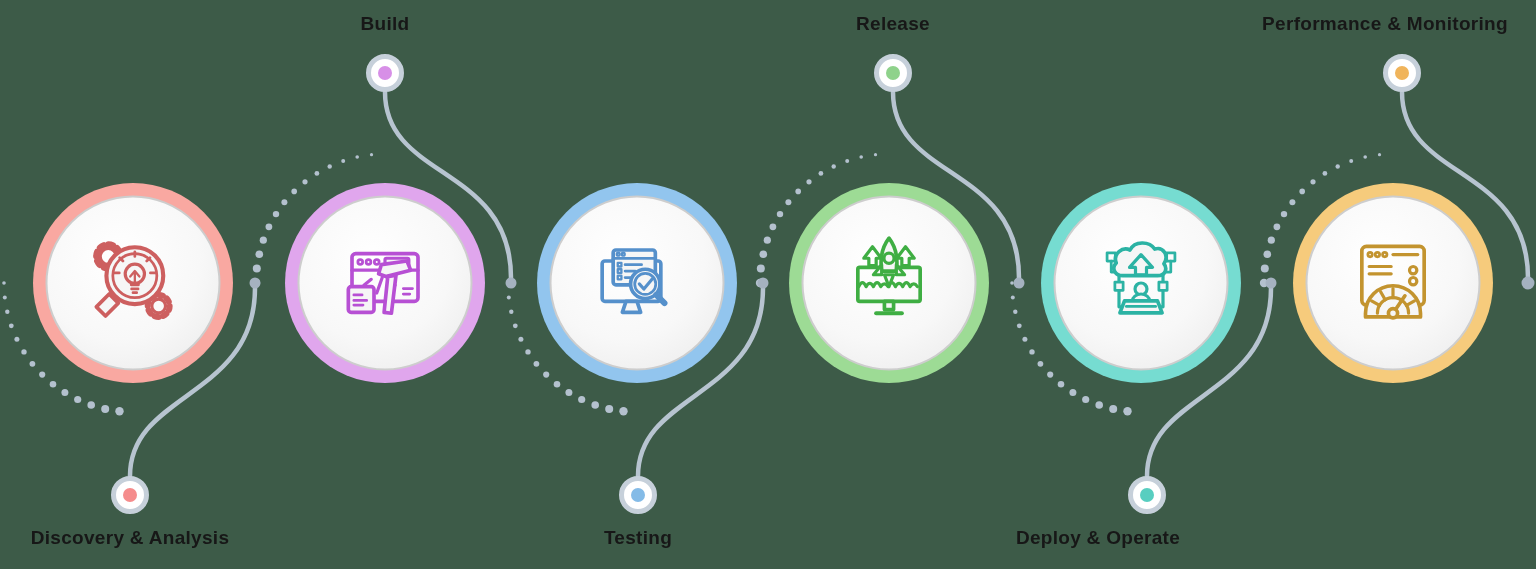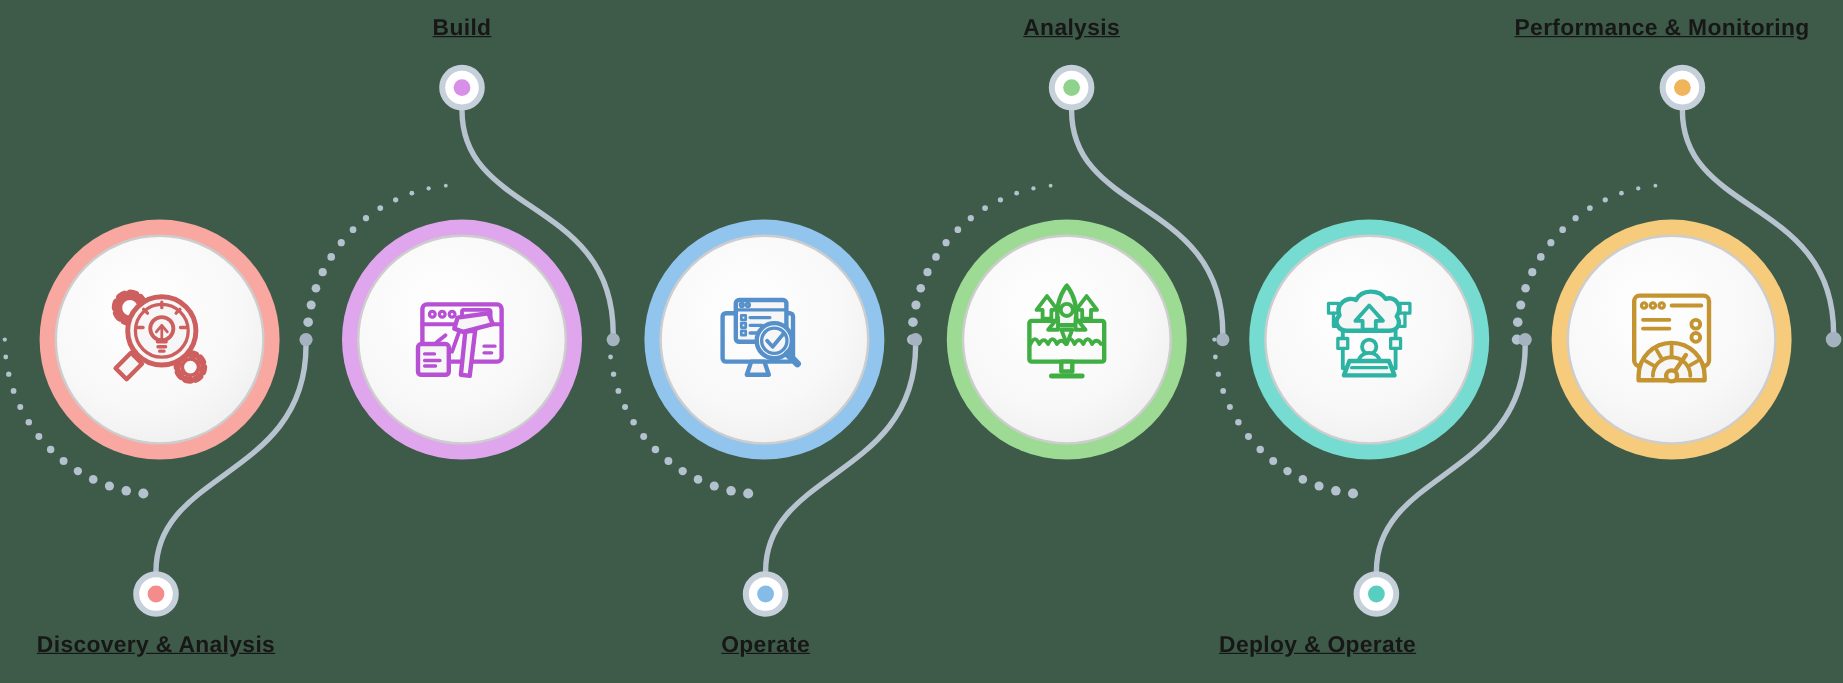--- a/index.html
+++ b/index.html
@@ -1,20 +1,20 @@
 <!DOCTYPE html>
 <html><head>
 <meta charset="utf-8">
 <style>
   html,body{margin:0;padding:0;}
   body{width:1536px;height:569px;overflow:hidden;font-family:"Liberation Sans",sans-serif;}
   .canvas{position:relative;width:1536px;height:569px;}
   svg#scene{position:absolute;left:0;top:0;}
   .lbl{position:absolute;width:440px;margin-left:-220px;text-align:center;
-       font-weight:600;font-size:19px;letter-spacing:.3px;color:#171717;white-space:nowrap;text-decoration:underline;}
+       font-weight:600;font-size:19px;letter-spacing:.3px;color:#171717;white-space:nowrap;}
   .lbl.top{top:13px;}
   .lbl.bottom{top:527px;}
   
   .ic {fill:none;stroke:currentColor;stroke-linecap:round;stroke-linejoin:round;}
   .icf{fill:#f6f6f6;stroke:currentColor;stroke-linecap:round;stroke-linejoin:round;}
 </style>
 </head>
 <body style="background-color: rgb(61, 91, 72);">
 
 <div class="canvas">
@@ -285,18 +285,18 @@
         <circle cx="1528" cy="283" r="6.5" fill="#a5b2c0"></circle>
         <g>
           <circle cx="1402" cy="73" r="16.5" fill="#ffffff" stroke="#c6d0da" stroke-width="5"></circle>
           <circle cx="1402" cy="73" r="7" fill="#f0b45b"></circle>
         </g>
       </g>
     </svg>
   <div id="labels">
       <div class="lbl bottom" style="left: 130px;">Discovery &amp; Analysis</div>
       <div class="lbl top" style="left: 385px;">Build</div>
-      <div class="lbl bottom" style="left: 638px;">Operate</div>
-      <div class="lbl top" style="left: 893px;">Analysis</div>
+      <div class="lbl bottom" style="left: 638px;">Testing</div>
+      <div class="lbl top" style="left: 893px;">Release</div>
       <div class="lbl bottom" style="left: 1098px;">Deploy &amp; Operate</div>
       <div class="lbl top" style="left: 1385px;">Performance &amp; Monitoring</div>
     </div>
 </div>
 
 </body></html>

